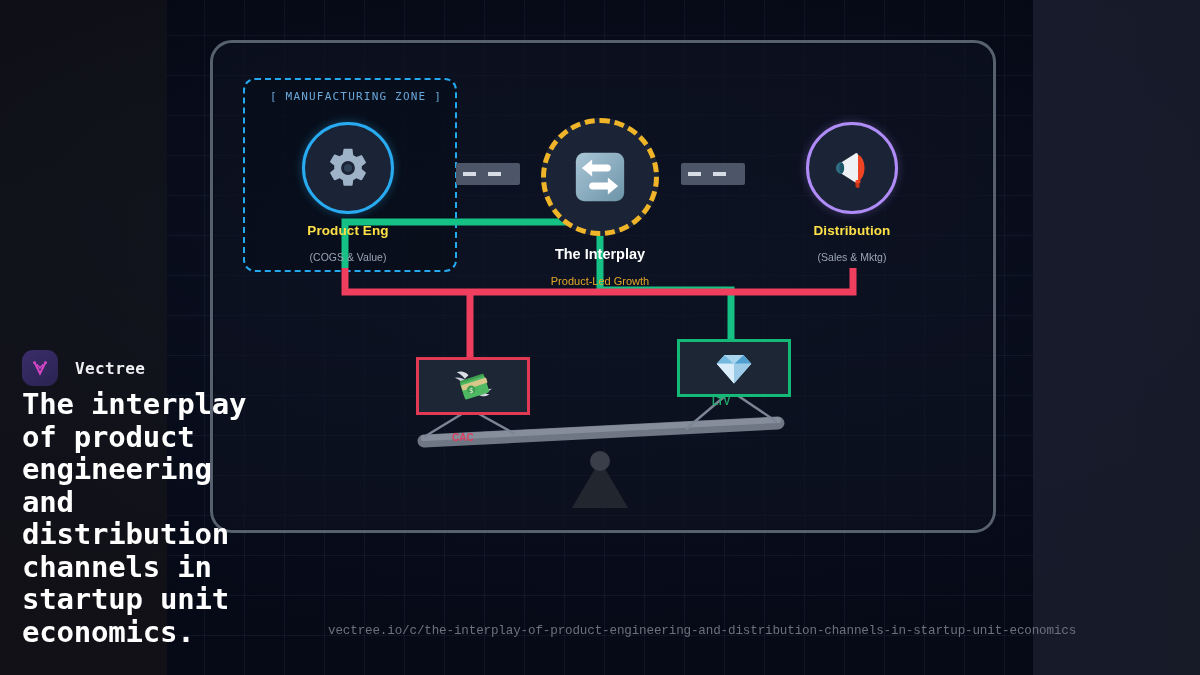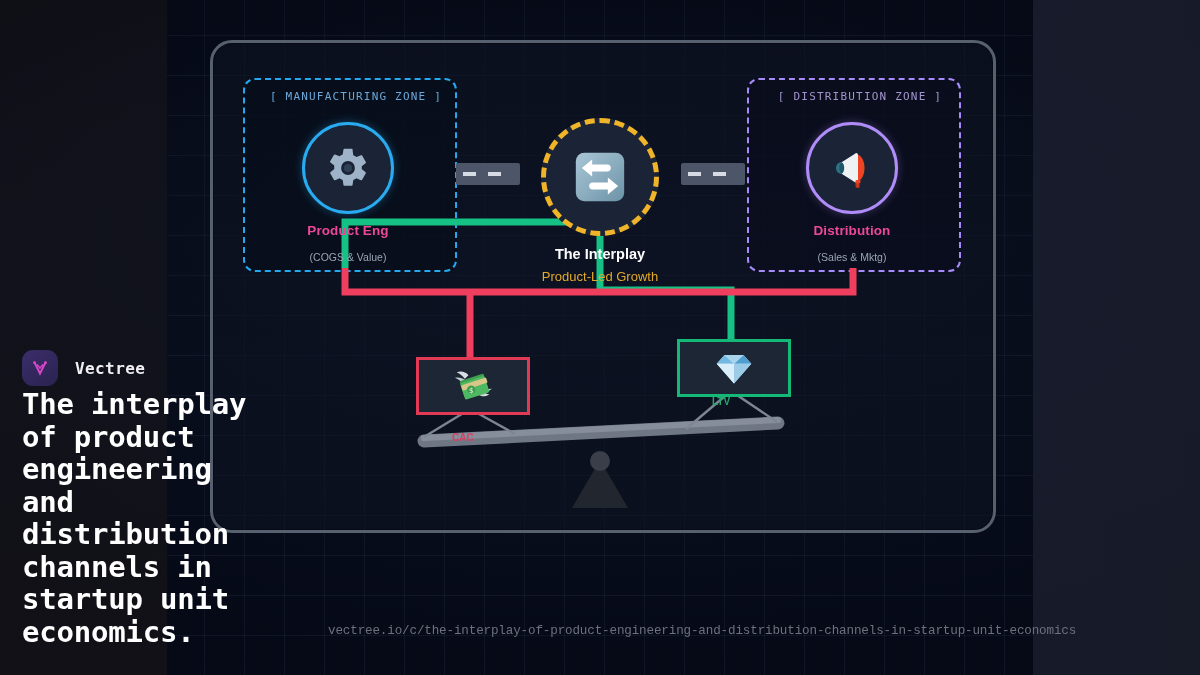--- a/index.html
+++ b/index.html
@@ -80,40 +80,40 @@
   .node-circle{
     width:86px;height:86px;border-radius:50%;
     background:#1b2436;
     display:flex;align-items:center;justify-content:center;
     margin:0 auto;
     position:relative;
   }
   .ring-blue{border:3px solid #29abf2;box-shadow:0 0 10px rgba(41,171,242,0.35);}
   .ring-purple{border:3px solid #b08cf8;box-shadow:0 0 10px rgba(176,140,248,0.3);}
   .node-title{
-    margin-top:9px;font-size:13.5px;font-weight:bold;color:#ec4899;
+    margin-top:9px;font-size:13.5px;font-weight:bold;color:#fde047;
     letter-spacing:0.1px;
   }
   .node-sub{margin-top:13px;font-size:10.5px;color:#9aa5b5;}
 
   .node-pe{left:290px;top:122px;width:116px;}
   .node-dist{left:794px;top:122px;width:116px;}
 
   
   .node-interplay{left:540px;top:118px;width:120px;}
   .interplay-circle{
     width:108px;height:108px;border-radius:50%;
     background:#1b2436;
     border:5px dashed #f0b429;
     display:flex;align-items:center;justify-content:center;
     margin:0 auto;
     position:relative;
   }
   .interplay-title{margin-top:10px;font-size:14.5px;font-weight:bold;color:#fff;}
-  .interplay-sub{margin-top:7px;font-size:13px;color:#e3a92a;}
+  .interplay-sub{margin-top:13px;font-size:11px;color:#e3a92a;}
 
   
   .ic{display:block;}
 
   
   .road{
     position:absolute;height:22px;background:#4c5668;border-radius:2px;
     display:flex;align-items:center;
   }
   .road-dashes{
@@ -178,23 +178,20 @@
   </div>
   <div class="right-fade"></div>
   <div class="page-wash"></div>
 
   <div class="device-frame"></div>
 
   <div class="zone zone-mfg">
     <div class="zone-label">[ MANUFACTURING ZONE ]</div>
   </div>
 
-  <div class="zone zone-dist">
-    <div class="zone-label">[ DISTRIBUTION ZONE ]</div>
-  </div>
 
 
   <svg class="conn">
 
     <path d="M345 268 L345 222 L600 222" stroke="#15c184" stroke-width="7" fill="none"></path>
 
     <path d="M600 224 L600 290 L731 290 L731 339" stroke="#15c184" stroke-width="7" fill="none"></path>
 
     <path d="M345 268 L345 292 L853 292 L853 268" stroke="#f03e5e" stroke-width="7" fill="none"></path>
 

